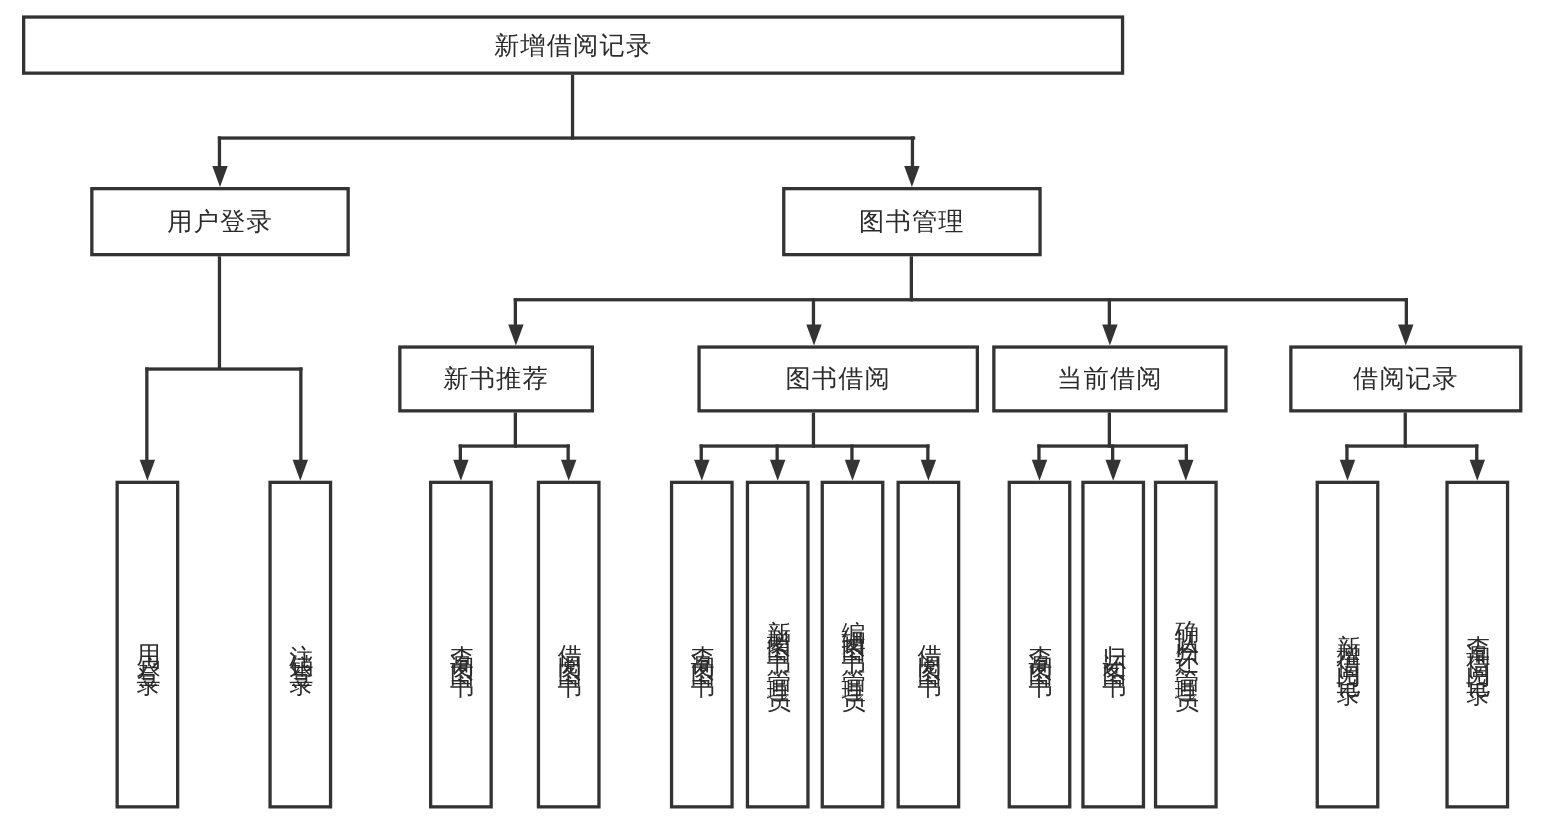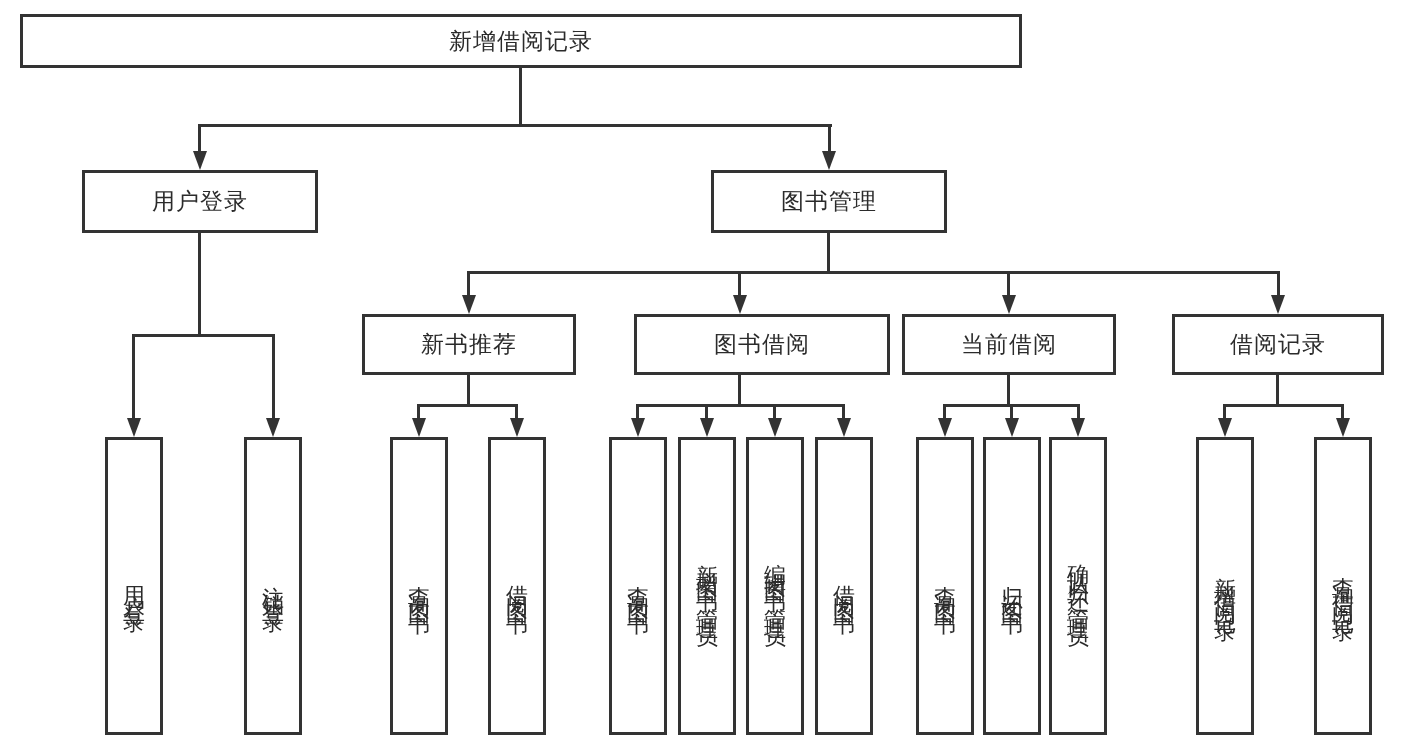--- a/index.html
+++ b/index.html
@@ -62,21 +62,21 @@
   <div class="cline" style="left:467px;top:271px;width:813px;height:3px;"></div>
   <div class="cline" style="left:467px;top:271px;width:3px;height:25px;"></div>
   <div class="arrowhead" style="left:462px;top:295px;"></div>
   <div class="cline" style="left:738px;top:271px;width:3px;height:25px;"></div>
   <div class="arrowhead" style="left:733px;top:295px;"></div>
   <div class="cline" style="left:1007px;top:271px;width:3px;height:25px;"></div>
   <div class="arrowhead" style="left:1002px;top:295px;"></div>
   <div class="cline" style="left:1277px;top:271px;width:3px;height:25px;"></div>
   <div class="arrowhead" style="left:1271px;top:295px;"></div>
 
-  <div class="node h-node" style="left:362px;top:314px;width:214px;height:61px;">
+  <div class="node h-node" style="left:362px;top:314px;width:178px;height:61px;">
     <span>新书推荐</span>
   </div>
   <div class="node h-node" style="left:634px;top:314px;width:256px;height:61px;">
     <span>图书借阅</span>
   </div>
   <div class="node h-node" style="left:902px;top:314px;width:214px;height:61px;justify-content:center;">
     <span>当前借阅</span>
   </div>
   <div class="node h-node" style="left:1172px;top:314px;width:212px;height:61px;">
     <span>借阅记录</span>

